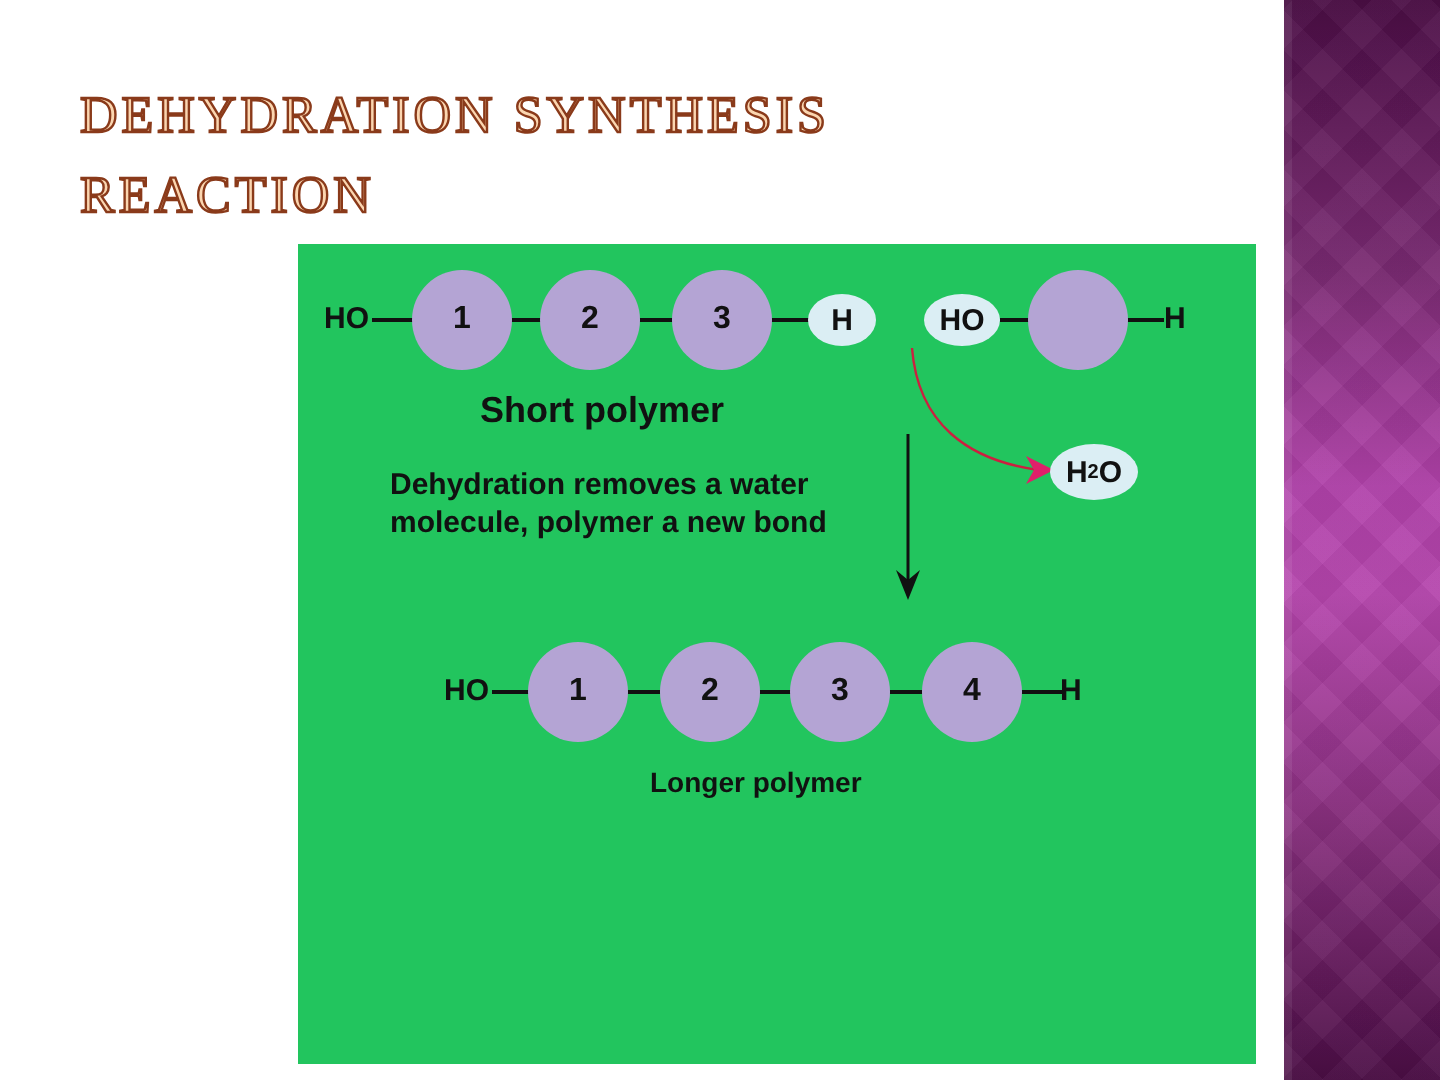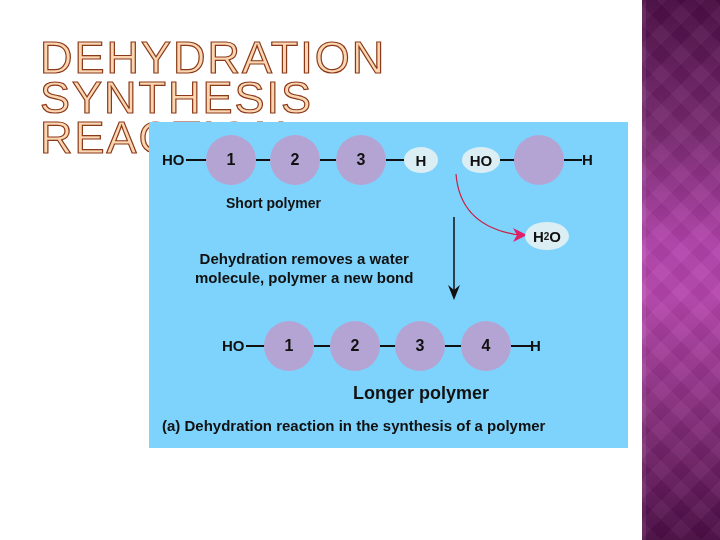--- a/index.html
+++ b/index.html
@@ -3,41 +3,41 @@
 <meta charset="utf-8">
 <style>
   html, body { margin: 0; padding: 0; }
   body {
     width: 720px; height: 540px; overflow: hidden; position: relative;
     background: #ffffff;
     font-family: "Liberation Sans", sans-serif;
   }
   .title {
     position: absolute; left: 40px; top: 38px; width: 440px;
-    font-family: Liberation Sans, sans-serif;
-    font-size: 45px; line-height: 40px; letter-spacing: 2px;
+    font-family: Liberation Serif, serif;
+    font-size: 26px; line-height: 40px; letter-spacing: 2px;
     color: #fbd6b0;
     -webkit-text-stroke: 1.2px #8a3a1a;
     text-transform: uppercase;
     font-weight: normal;
   }
   .sidebar {
     position: absolute; left: 642px; top: 0; width: 78px; height: 540px;
     background:
       repeating-linear-gradient(45deg, rgba(255,255,255,0.03) 0 14px, rgba(0,0,0,0.03) 14px 28px),
       repeating-linear-gradient(-45deg, rgba(255,255,255,0.03) 0 14px, rgba(0,0,0,0.03) 14px 28px),
       linear-gradient(to bottom, #4a0d44 0%, #7a2a72 25%, #b142aa 45%, #b545ac 55%, #8a3080 75%, #4a0d44 100%);
   }
   .sidebar::before {
     content: ""; position: absolute; left: 0; top: 0; width: 4px; height: 100%;
     background: rgba(255,255,255,0.08);
   }
   .diagram {
-    position: absolute; left: 149px; top: 122px; width: 479px; height: 326px;
-    background: #7dd3fc;
+    position: absolute; left: 149px; top: 122px; width: 479px; height: 410px;
+    background: #22c55e;
   }
   .lbl {
     position: absolute; font-weight: bold; color: #111;
     font-family: "Liberation Sans", sans-serif; white-space: nowrap;
   }
   .circle {
     position: absolute; width: 50px; height: 50px; border-radius: 50%;
     background: #b4a4d4;
     display: flex; align-items: center; justify-content: center;
     font-weight: bold; font-size: 16px; color: #111;
@@ -65,53 +65,52 @@
 
   <span class="lbl" style="left:13px; top:29px; font-size:15px;">HO</span>
   <div class="bond" style="left:37px; top:37px; width:22px;"></div>
   <div class="circle" style="left:57px; top:13px;">1</div>
   <div class="bond" style="left:107px; top:37px; width:16px;"></div>
   <div class="circle" style="left:121px; top:13px;">2</div>
   <div class="bond" style="left:171px; top:37px; width:16px;"></div>
   <div class="circle" style="left:187px; top:13px;">3</div>
   <div class="bond" style="left:237px; top:37px; width:20px;"></div>
   <div class="ellipse" style="left:255px; top:25px; width:34px;">H</div>
-  <span class="lbl" style="left:77px; top:73px; font-size:14px;">Short polymer</span>
+  <span class="lbl" style="left:91px; top:73px; font-size:18px;">Short polymer</span>
 
   <div class="ellipse" style="left:313px; top:25px; width:38px;">HO</div>
   <div class="bond" style="left:351px; top:37px; width:16px;"></div>
   <div class="circle" style="left:365px; top:13px;"></div>
   <div class="bond" style="left:415px; top:37px; width:18px;"></div>
   <span class="lbl" style="left:433px; top:29px; font-size:15px;">H</span>
 
   <svg width="479" height="326">
     <path d="M307 52 C 310 90, 335 108, 370 113" fill="none" stroke="#cc2040" stroke-width="1.2"></path>
     <polygon points="378,113 364,106 368,113 364,120" fill="#e0206a"></polygon>
     <line x1="305" y1="95" x2="305" y2="168" stroke="#111" stroke-width="1.5"></line>
     <polygon points="305,178 299,163 305,168 311,163" fill="#111"></polygon>
   </svg>
 
   <div class="ellipse" style="left:376px; top:100px; width:44px; height:28px;">
     <span>H</span>
       <sub style="font-size:10px;">2</sub>
       <span>O</span>
   </div>
 
-  <div class="lbl" style="left:46px; top:127px; font-size:15px; line-height:19px;text-align:center;">
+  <div class="lbl" style="left:46px; top:111px; font-size:15px; line-height:19px;">
     <div>Dehydration removes a water</div>
     <div>molecule, polymer a new bond</div>
   </div>
 
   <span class="lbl" style="left:73px; top:215px; font-size:15px;">HO</span>
   <div class="bond" style="left:97px; top:223px; width:20px;"></div>
   <div class="circle" style="left:115px; top:199px;">1</div>
   <div class="bond" style="left:165px; top:223px; width:16px;"></div>
   <div class="circle" style="left:181px; top:199px;">2</div>
   <div class="bond" style="left:231px; top:223px; width:16px;"></div>
   <div class="circle" style="left:246px; top:199px;">3</div>
   <div class="bond" style="left:296px; top:223px; width:16px;"></div>
   <div class="circle" style="left:312px; top:199px;">4</div>
   <div class="bond" style="left:362px; top:223px; width:20px;"></div>
   <span class="lbl" style="left:381px; top:215px; font-size:15px;">H</span>
-  <span class="lbl" style="left:176px; top:261px; font-size:18px;margin-left:28px;">Longer polymer</span>
+  <span class="lbl" style="left:176px; top:261px; font-size:14px;">Longer polymer</span>
 
-  <span class="lbl" style="left:13px; top:295px; font-size:15px;">(a) Dehydration reaction in the synthesis of a polymer</span>
 </div>
 
 </body></html>

